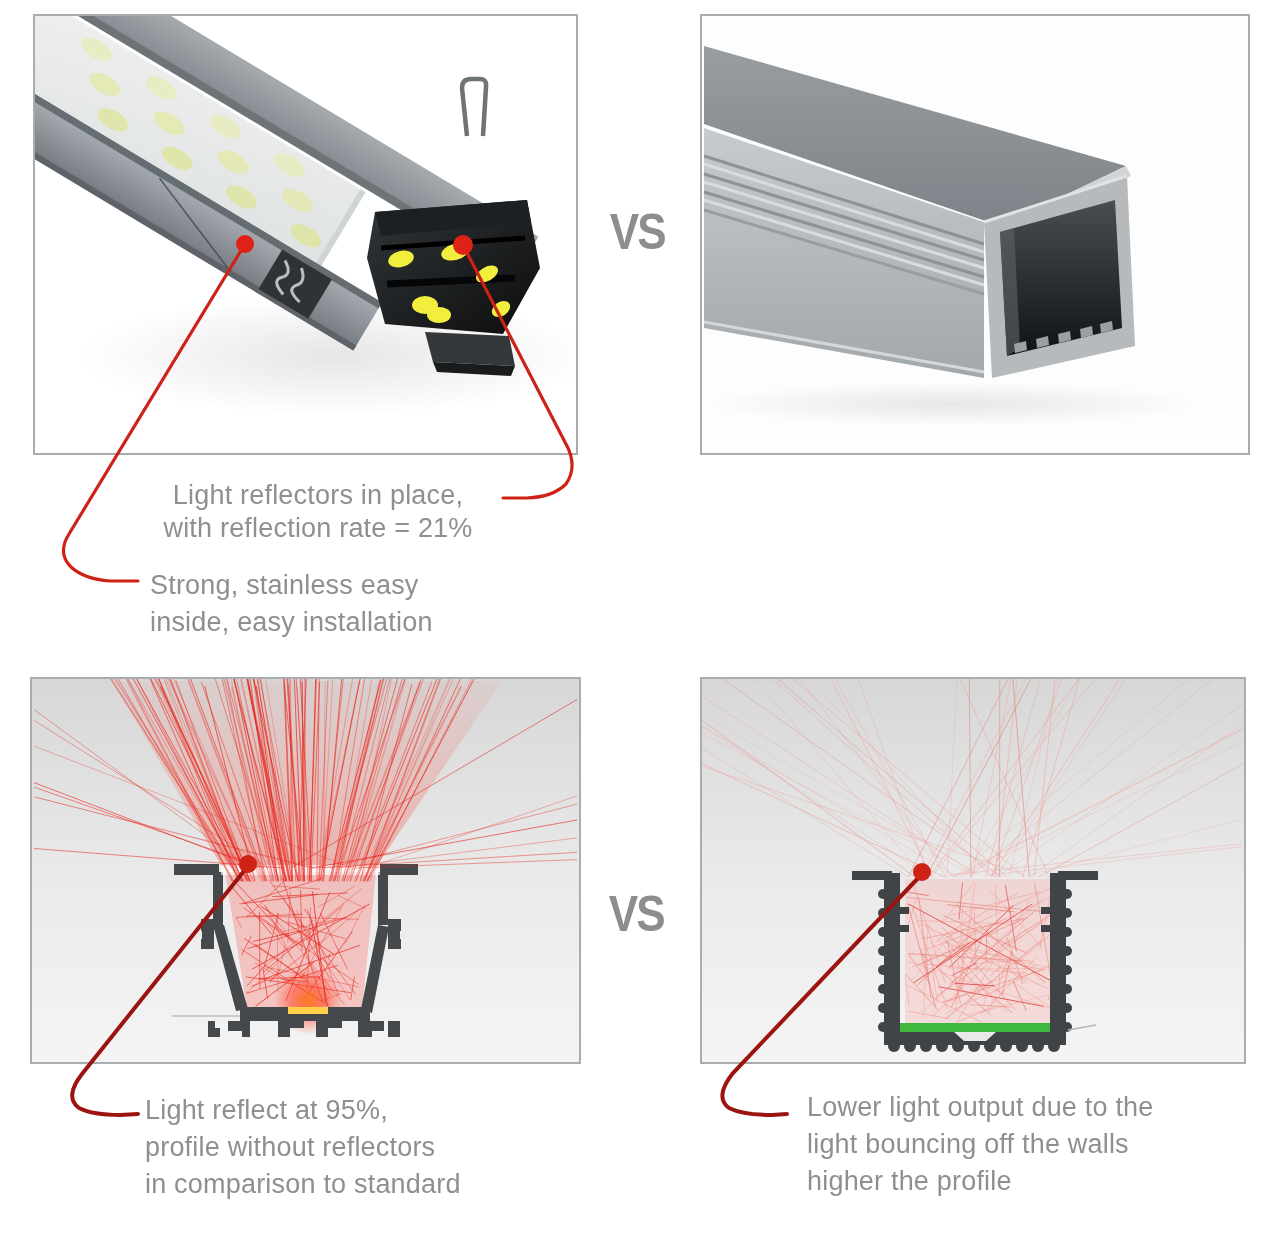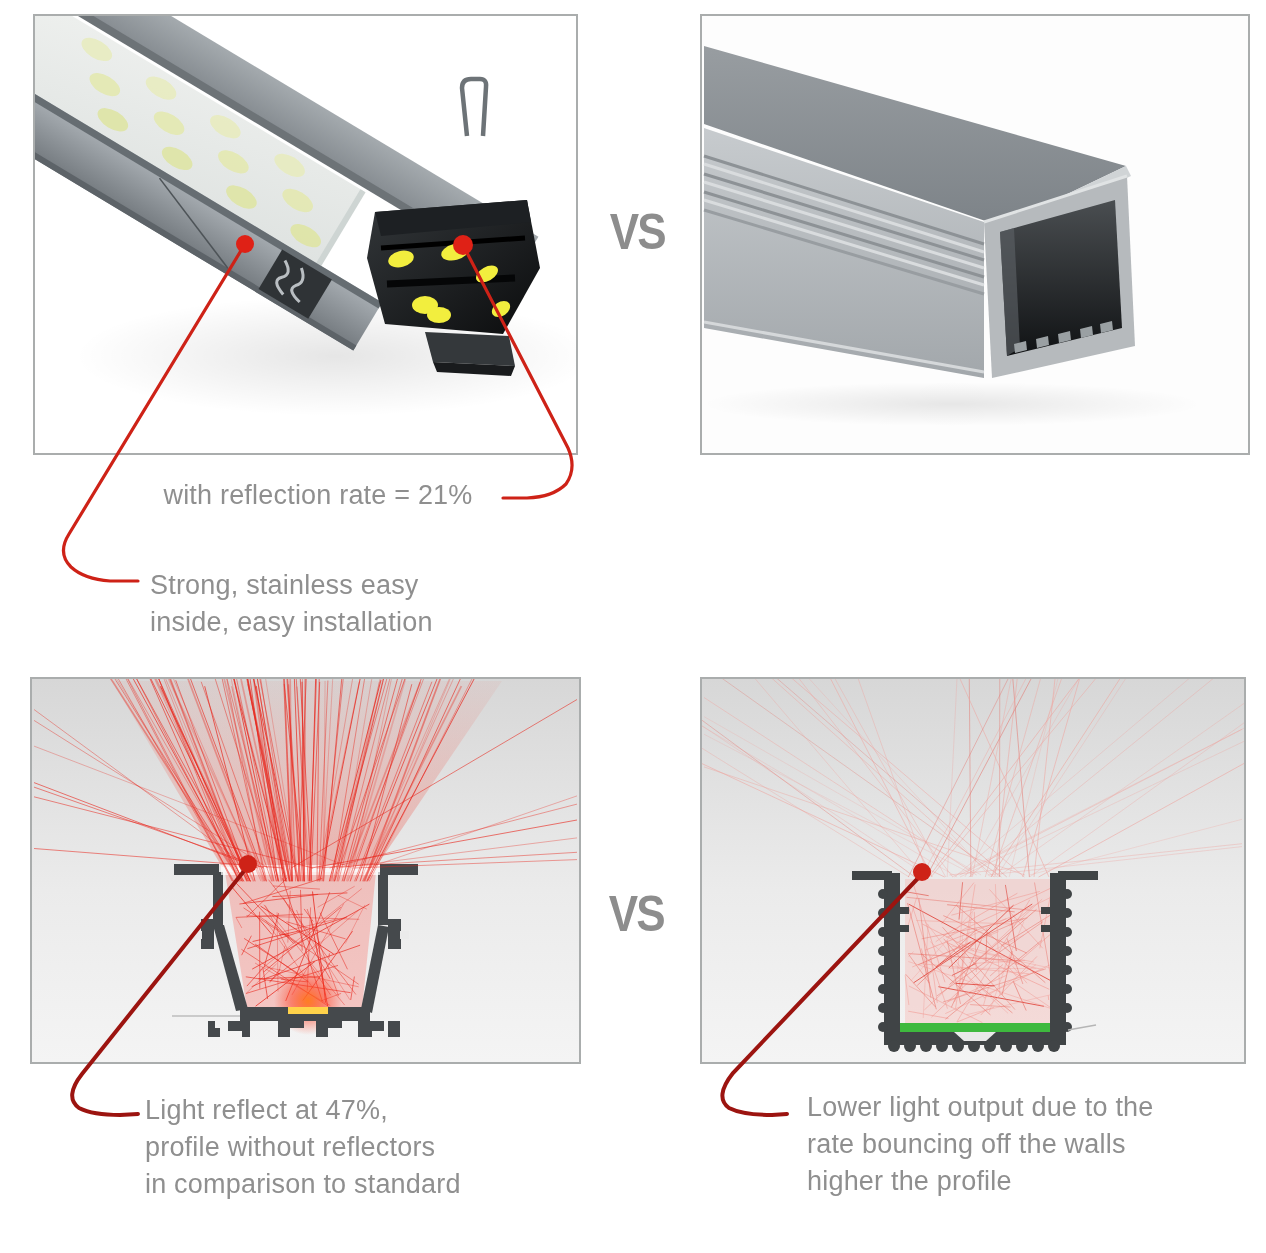--- a/index.html
+++ b/index.html
@@ -610,34 +610,35 @@
         <line x1="279.1" y1="196.0" x2="2.0" y2="37.6" stroke="#efa09a" stroke-opacity="0.25" stroke-width="1"></line>
         <line x1="247.4" y1="196.0" x2="540.0" y2="164.7" stroke="#efa09a" stroke-opacity="0.38" stroke-width="1"></line>
       </g>
   </svg>
 </div>
 
 <div class="vs" style="left:606px;top:203px;">VS</div>
 <div class="vs" style="left:605px;top:885px;">VS</div>
 
 <div class="cap cap-center" style="left:118px;top:479px;width:400px;">
+  <div>Light reflectors in place,</div>
   <div>with reflection rate = 21%</div>
 </div>
 <div class="cap" style="left:150px;top:567px;">
   <div>Strong, stainless easy</div>
   <div>inside, easy installation</div>
 </div>
 <div class="cap" style="left:145px;top:1092px;">
-  <div>Light reflect at 47%,</div>
+  <div>Light reflect at 95%,</div>
   <div>profile without reflectors</div>
   <div>in comparison to standard</div>
 </div>
 <div class="cap" style="left:807px;top:1089px;">
   <div>Lower light output due to the</div>
-  <div>rate bouncing off the walls</div>
+  <div>light bouncing off the walls</div>
   <div>higher the profile</div>
 </div>
 
 <svg id="callout-overlay">
   <g fill="none" stroke="#ce2217" stroke-width="3.2" stroke-linecap="round">
     <path d="M245,244 L69,534 Q57,553 71,567 Q84,579 110,581 L138,581"></path>
     <path d="M463,245 L568,448 Q577,468 566,484 Q553,497 527,498 L503,498"></path>
   </g>
   <g fill="none" stroke="#9c1410" stroke-width="4" stroke-linecap="round">
     <path d="M248,866 L82,1074 Q64,1097 79,1108 Q93,1115 120,1115 L138,1114"></path>

